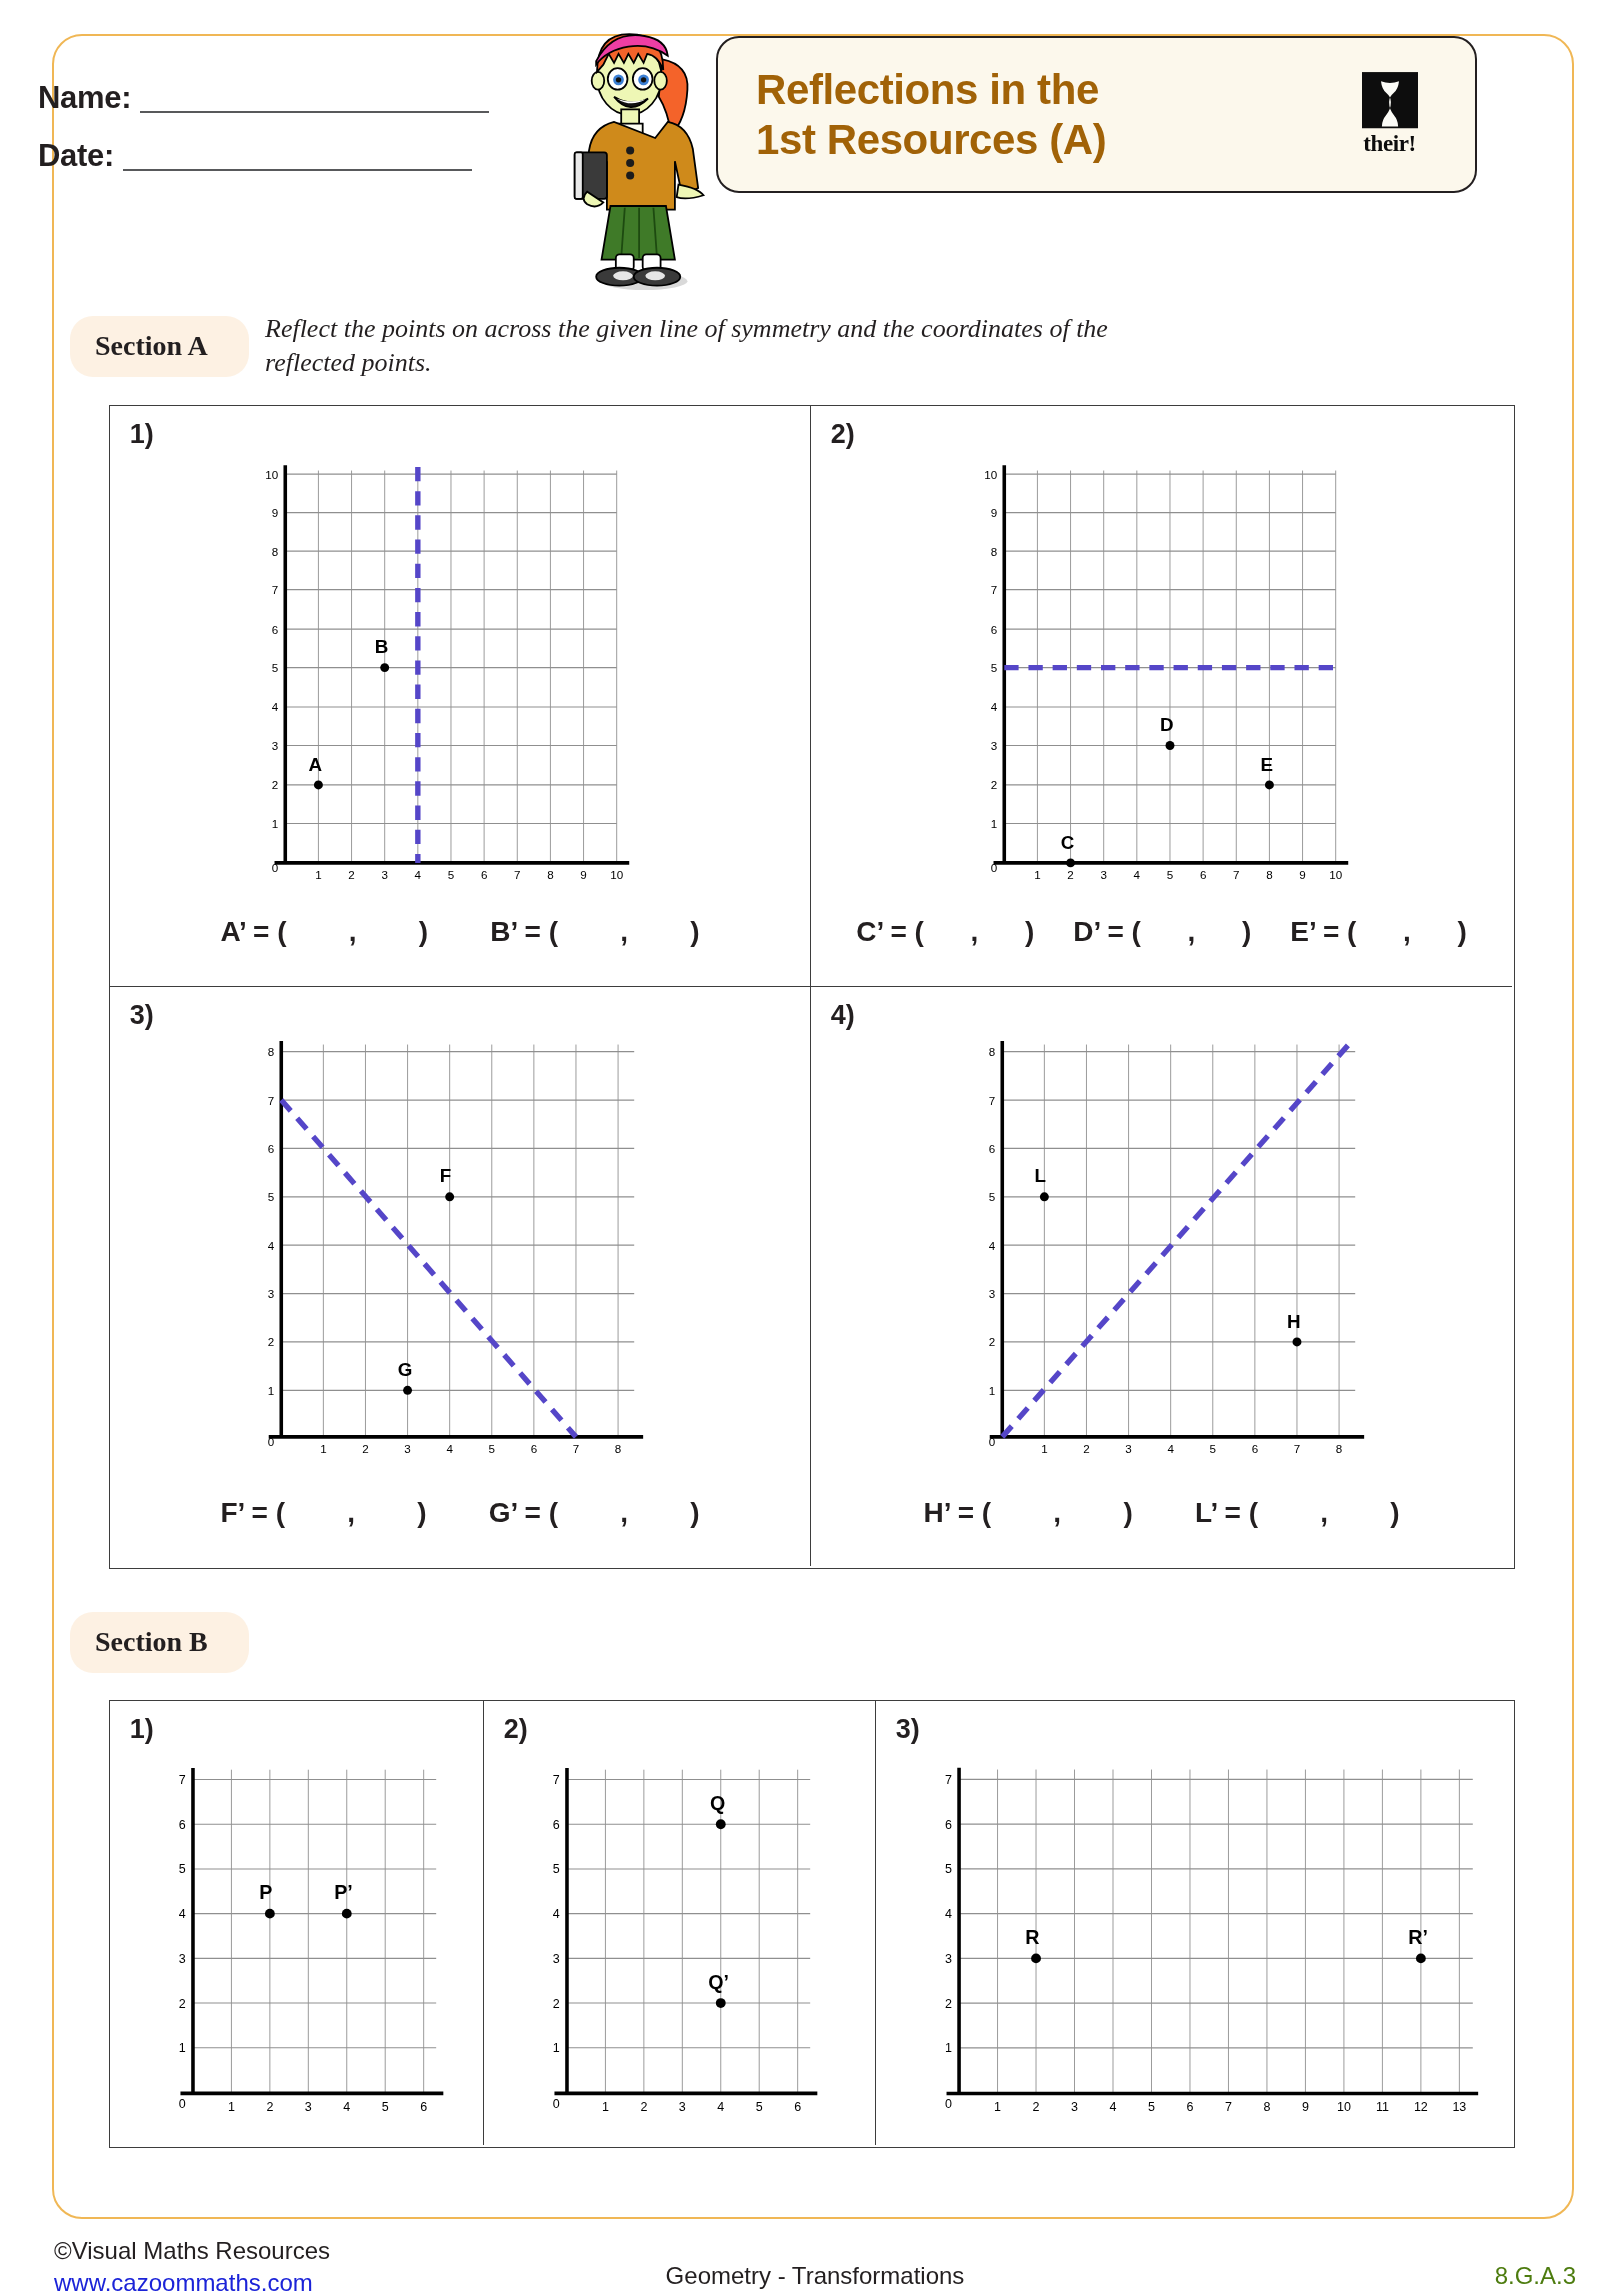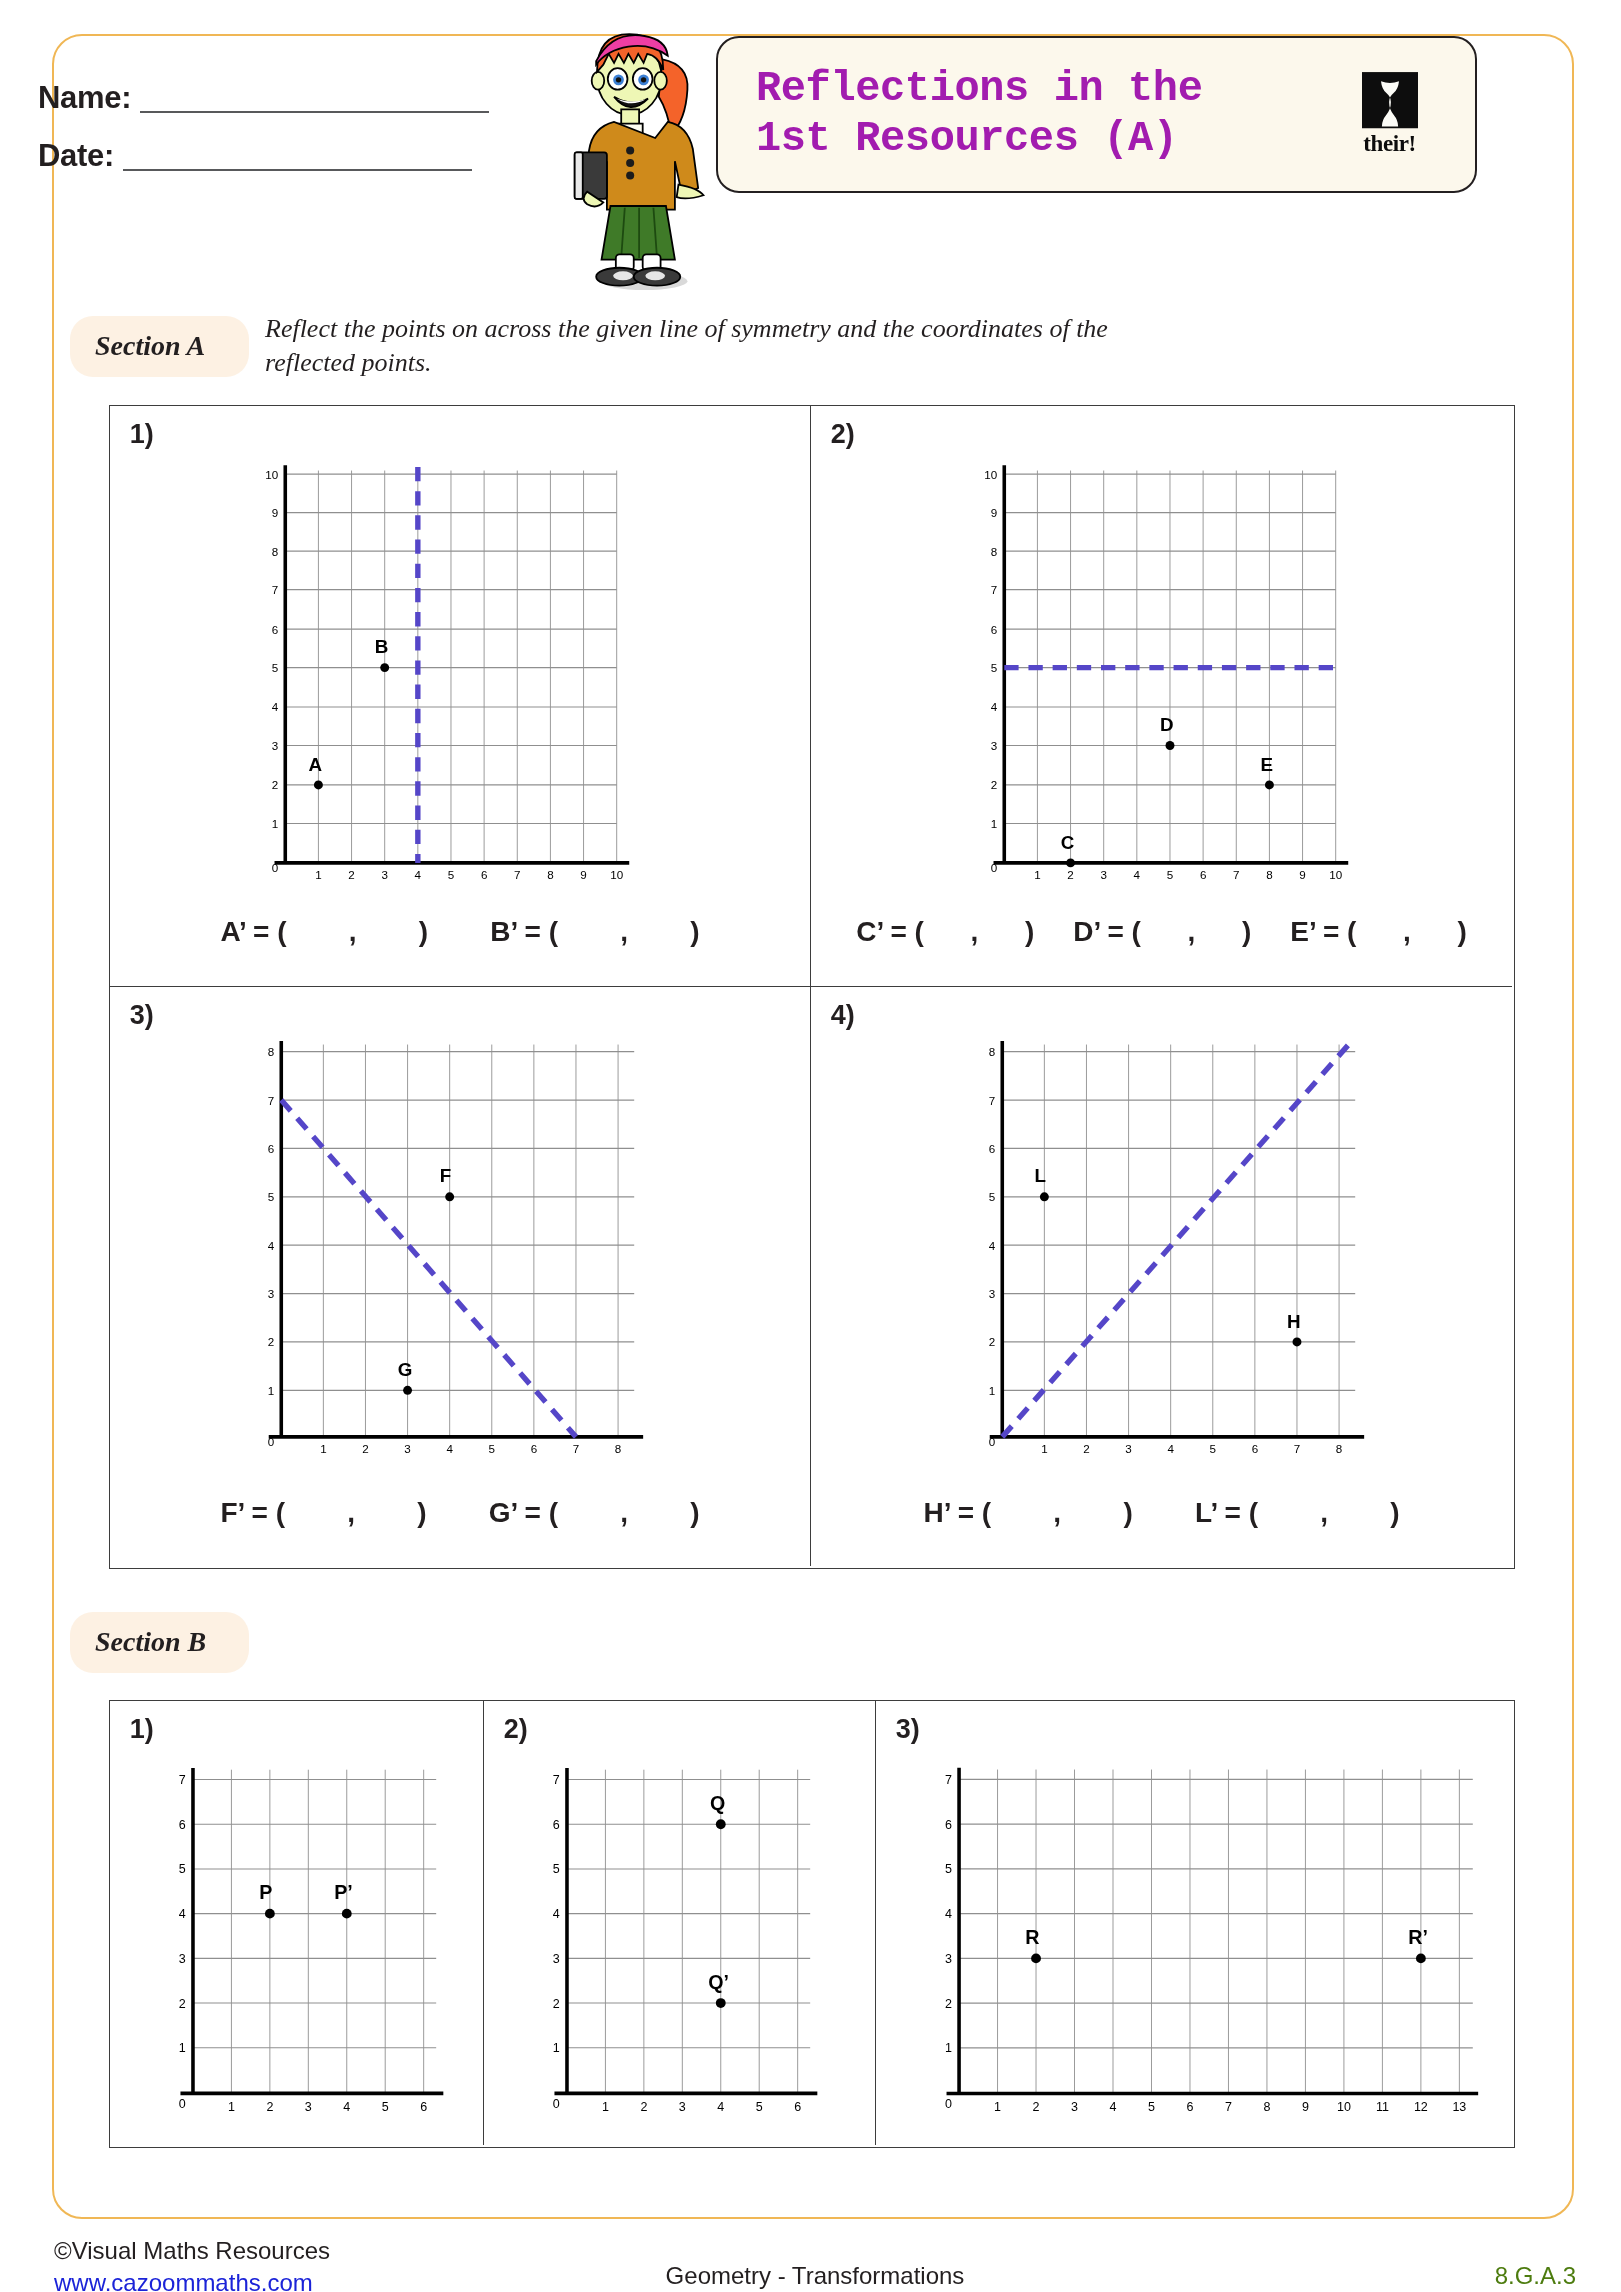--- a/index.html
+++ b/index.html
@@ -45,22 +45,22 @@
   .title-box{
     position:absolute; left:716px; top:36px;
     width:761px; height:157px;
     background:#fcf8ec;
     border:2.7px solid #231f20;
     border-radius:23px;
     display:flex; align-items:center;
   }
   .title-text{
     margin-left:38px;
-    font-size:42px; font-weight:bold; color:#a21caf;
-    line-height:1.18; letter-spacing:-0.4px;font-family:Liberation Mono, monospace;
+    font-size:42px; font-weight:bold; color:#a16207;
+    line-height:1.18; letter-spacing:-0.4px;
   }
   .logo{
     position:absolute; right:32px; top:50%;
     transform:translateY(-50%);
     width:107px; text-align:center;
   }
   .logo-mark{
     width:56px; height:56px; background:#0d0d0d;
     margin:0 auto 3.6px auto; position:relative;
   }
@@ -75,21 +75,21 @@
     position:absolute; display:flex; align-items:center;
   }
   .section-pill{
     background:#fdf1e3;
     border-radius:23px;
     padding:14.3px 27px 14.3px 25px;
     min-width:179px;
   }
   .section-pill span{
     font-family:"Liberation Serif", serif;
-    font-style:italic; font-weight:bold;
+    font-weight:bold;
     font-size:28px; color:#231f20;
   }
   .section-instr{
     font-family:"Liberation Serif", serif;
     font-style:italic;
     font-size:26px; color:#231f20;
     line-height:1.32;
     margin-left:16px;
     max-width:896px;
   }

